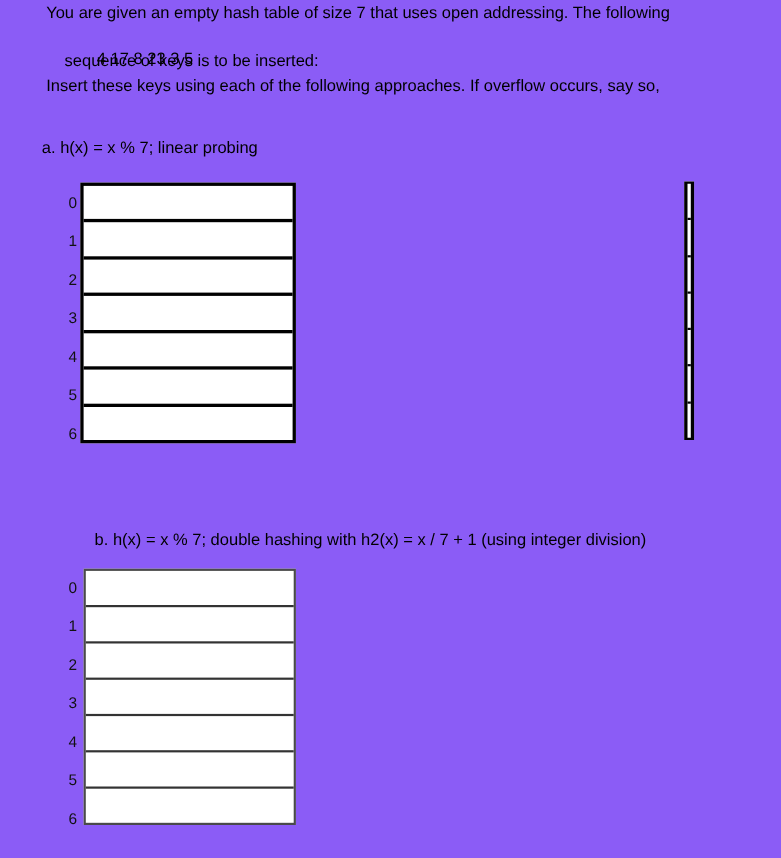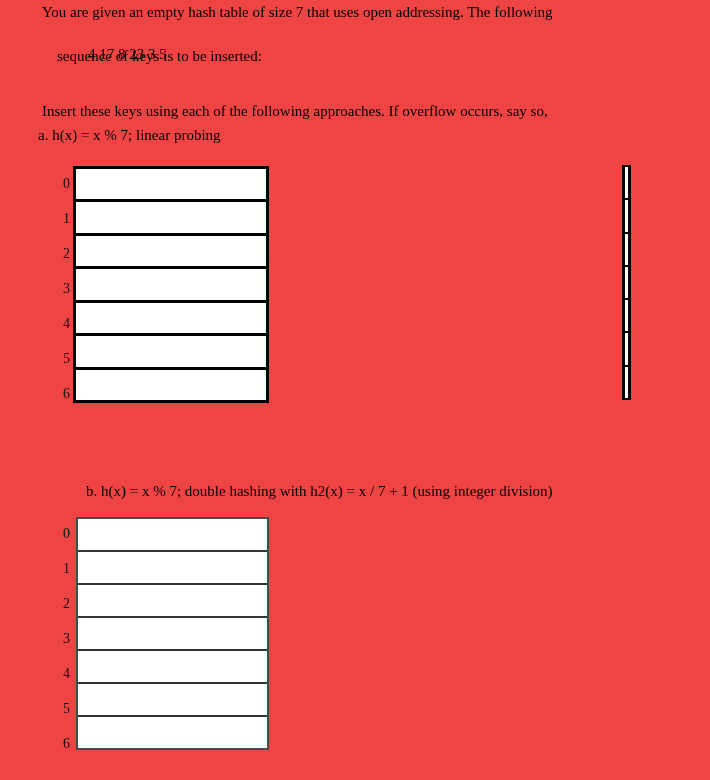--- a/index.html
+++ b/index.html
@@ -4,34 +4,34 @@
 <style>
   html, body {
     margin: 0;
     padding: 0;
     background: #ffffff;
   }
   .page {
     position: relative;
     width: 710px;
     height: 780px;
-    background: #ef4444;
-    font-family: Liberation Serif, serif;
+    background: #8b5cf6;
+    font-family: Liberation Sans, sans-serif;
     color: #000000;
     overflow: hidden;
   }
   .txt {
     position: absolute;
     font-size: 15px;
     line-height: 22px;
     white-space: pre-wrap;
   }
   #p1 { left: 42px; top: 1px;  width: 648px; }
   #keys { left: 88px; top: 43px; }
-  #p2 { left: 42px; top: 68px; width: 648px; margin-top: 32px; }
+  #p2 { left: 42px; top: 68px; width: 648px; }
   #head-a { left: 38px; top: 124px; text-align: center; }
   #head-b { left: 38px; top: 480px; width: 660px; margin-left: 48px; }
 
   
   .hash-grid {
     position: absolute;
     display: flex;
     flex-direction: column;
     box-sizing: border-box;
     background: #ffffff;

